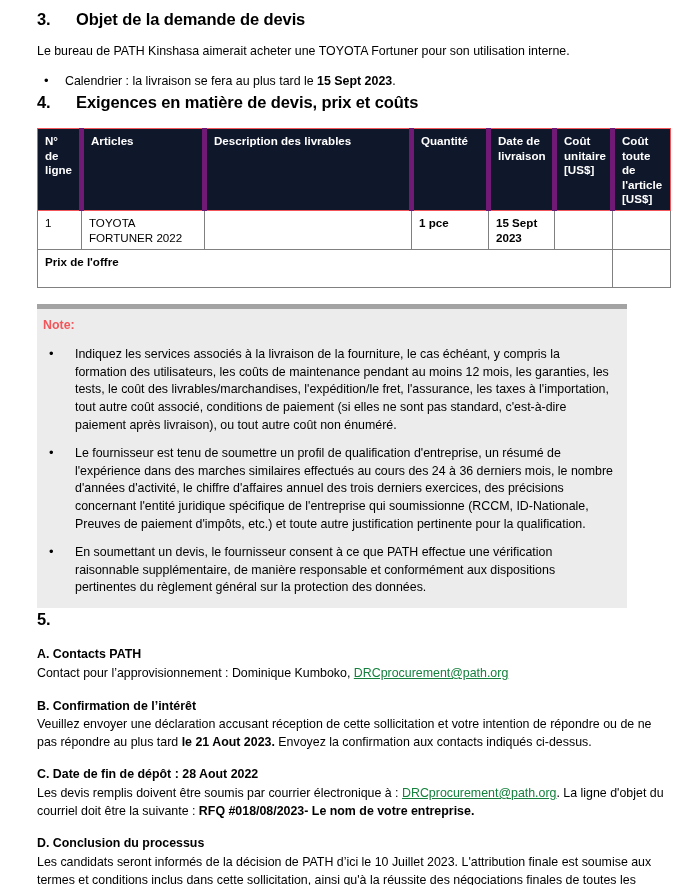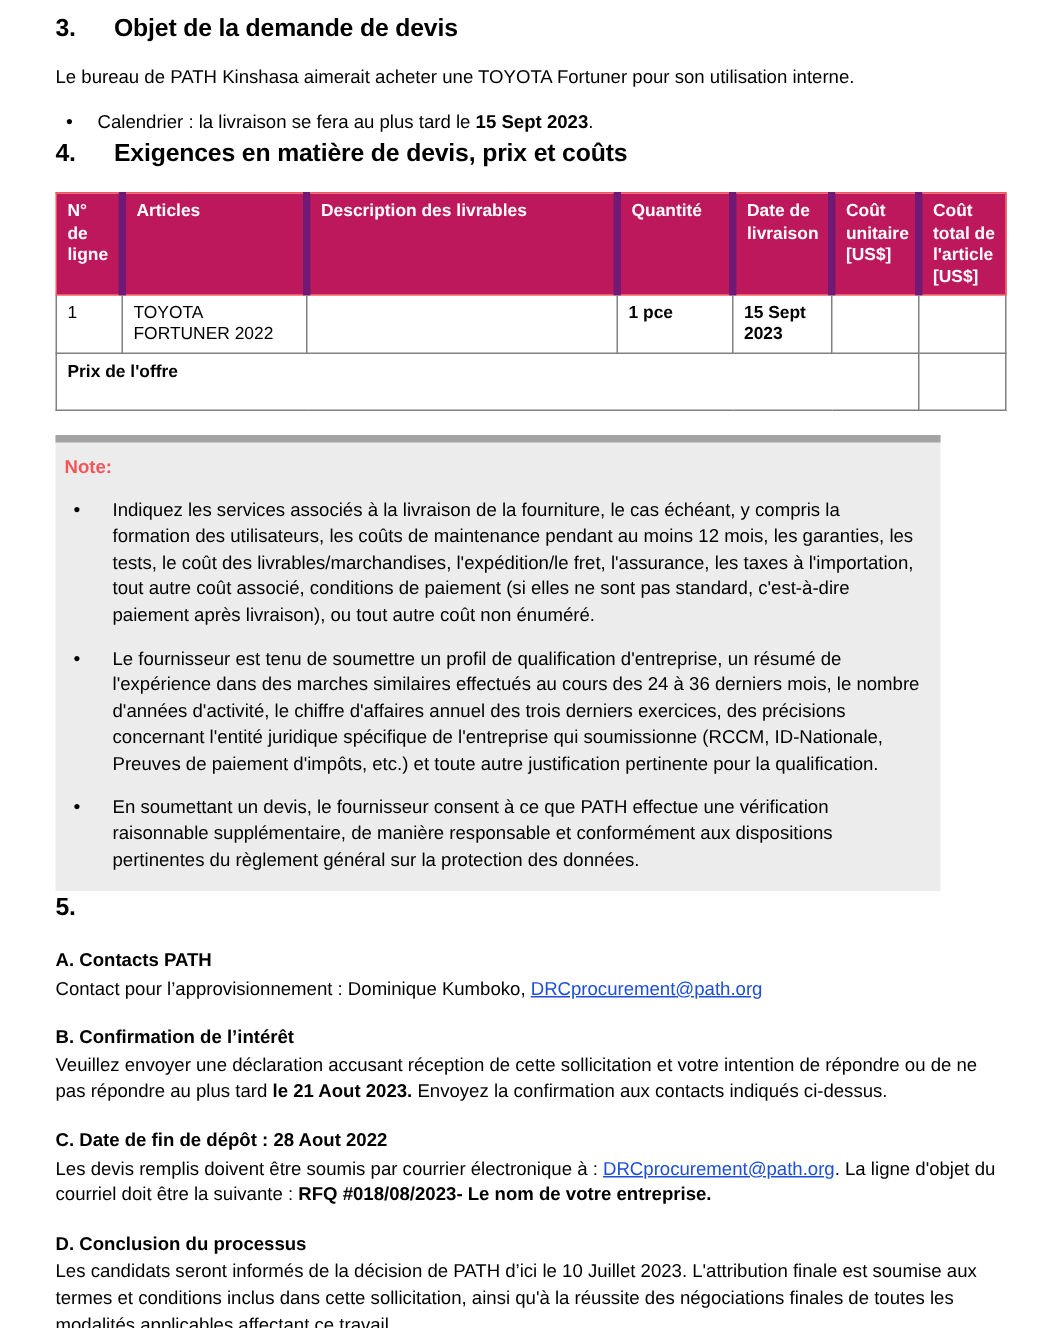--- a/index.html
+++ b/index.html
@@ -73,21 +73,21 @@
   }
   table.quote-table th,
   table.quote-table td {
     border: 1px solid #808080;
     vertical-align: top;
     padding: 5px 6px 4px 7px;
     font-size: 11.6px;
     line-height: 1.25;
   }
   table.quote-table thead th {
-    background: #be185d;
+    background: #0f172a;
     color: #ffffff;
     font-weight: bold;
     text-align: left;
     border-color: #F2555A;
     height: 64px;
     box-sizing: border-box;
   }
   table.quote-table thead th + th {
     border-left: 5px solid #701a75;
   }
@@ -140,21 +140,21 @@
   .sub-block { margin-top: 15px; }
   .sub-block:first-of-type { margin-top: 13px; }
   .sub-head {
     font-weight: bold;
     margin: 0;
   }
   .sub-para {
     margin: 1px 0 0 0;
   }
   a.mail-link {
-    color: #1d4ed8;
+    color: #15803d;
     text-decoration: underline;
   }
   b.inline-bold { font-weight: bold; }
 </style>
 </head>
 <body>
 
 <div class="page">
 
   <h2 class="section-heading sec3-heading">
@@ -184,21 +184,21 @@
         <col class="c-tot">
     </colgroup>
     <thead>
       <tr>
         <th>N° de ligne</th>
         <th>Articles</th>
         <th>Description des livrables</th>
         <th>Quantité</th>
         <th>Date de livraison</th>
         <th>Coût unitaire [US$]</th>
-        <th>Coût total de l'article [US$]</th>
+        <th>Coût toute de l'article [US$]</th>
       </tr>
     </thead>
     <tbody>
       <tr>
         <td class="cell-num">1</td>
         <td>TOYOTA FORTUNER 2022</td>
         <td></td>
         <td class="cell-bold">1 pce</td>
         <td class="cell-bold">15 Sept 2023</td>
         <td></td>

